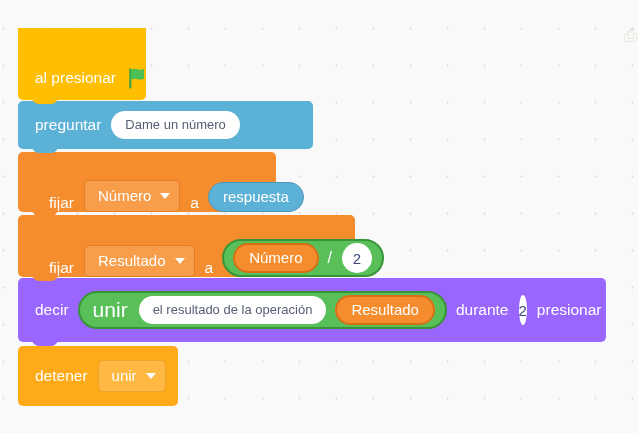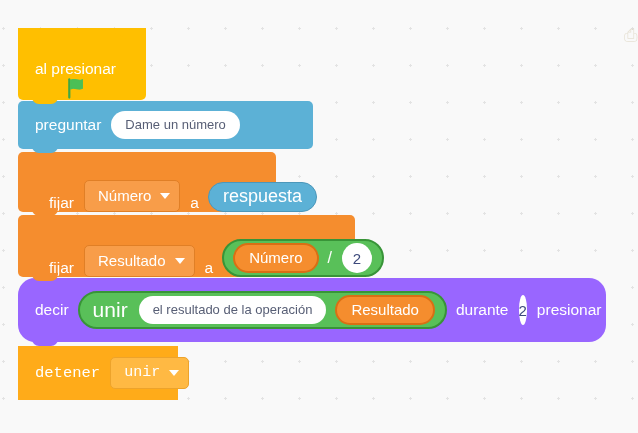--- a/index.html
+++ b/index.html
@@ -93,21 +93,20 @@
     background: #ffbf00;
     border-radius: 62px 62px 0 0 / 40px 40px 0 0;
   }
   .hat-row {
     position: relative;
     display: flex;
     align-items: center;
     height: 36px;
     padding-bottom: 4px;
     z-index: 2;
-    flex-direction: column;
   }
   .flag-icon {
     display: inline-block;
     width: 22px;
     height: 21px;
     position: relative;
     margin-left: 6px;
     margin-right: 4px;
   }
 
@@ -126,32 +125,31 @@
     padding-left: 26px;
     margin-top: 3px;
     align-items: flex-end;
   }
   .setvar-1 { width: 258px; height: 60px; }
   .setvar-2 { width: 337px; height: 62px; }
   .say {
     background: #9966ff;
     width: 588px;
     height: 64px;
-    border-radius: 17px;
+    border-radius: 5px;
     padding-left: 12px;
     margin-top: 1px;
   }
   .stop {
     background: #ffab19;
     width: 160px;
-    height: 54px;
-    border-radius: 0;
+    height: 60px;
+    border-radius: 5px;
     padding-left: 12px;
     margin-top: 4px;
-    font-family: Liberation Mono, monospace;
   }
   .stop::after { display: none; }
 
   
   .text-input {
     background: #ffffff;
     color: #575e75;
     border-radius: 16px;
     padding: 5px 14px 6px;
     font-size: 13px;
@@ -168,21 +166,21 @@
     align-items: center;
     justify-content: center;
     font-size: 15px;
     margin: 0 5px;
   }
   .reporter-blue {
     background: #5cb1d6;
     border: 1px solid #4b97ba;
     border-radius: 18px;
     padding: 5px 14px 6px;
-    font-size: 18px;
+    font-size: 15px;
     color: #fff;
     margin: 0 4px;
     line-height: 17px;
   }
   .reporter-orange {
     background: #f58d2e;
     border: 2px solid #d96f14;
     border-radius: 18px;
     padding: 4px 14px 5px;
     font-size: 15px;

